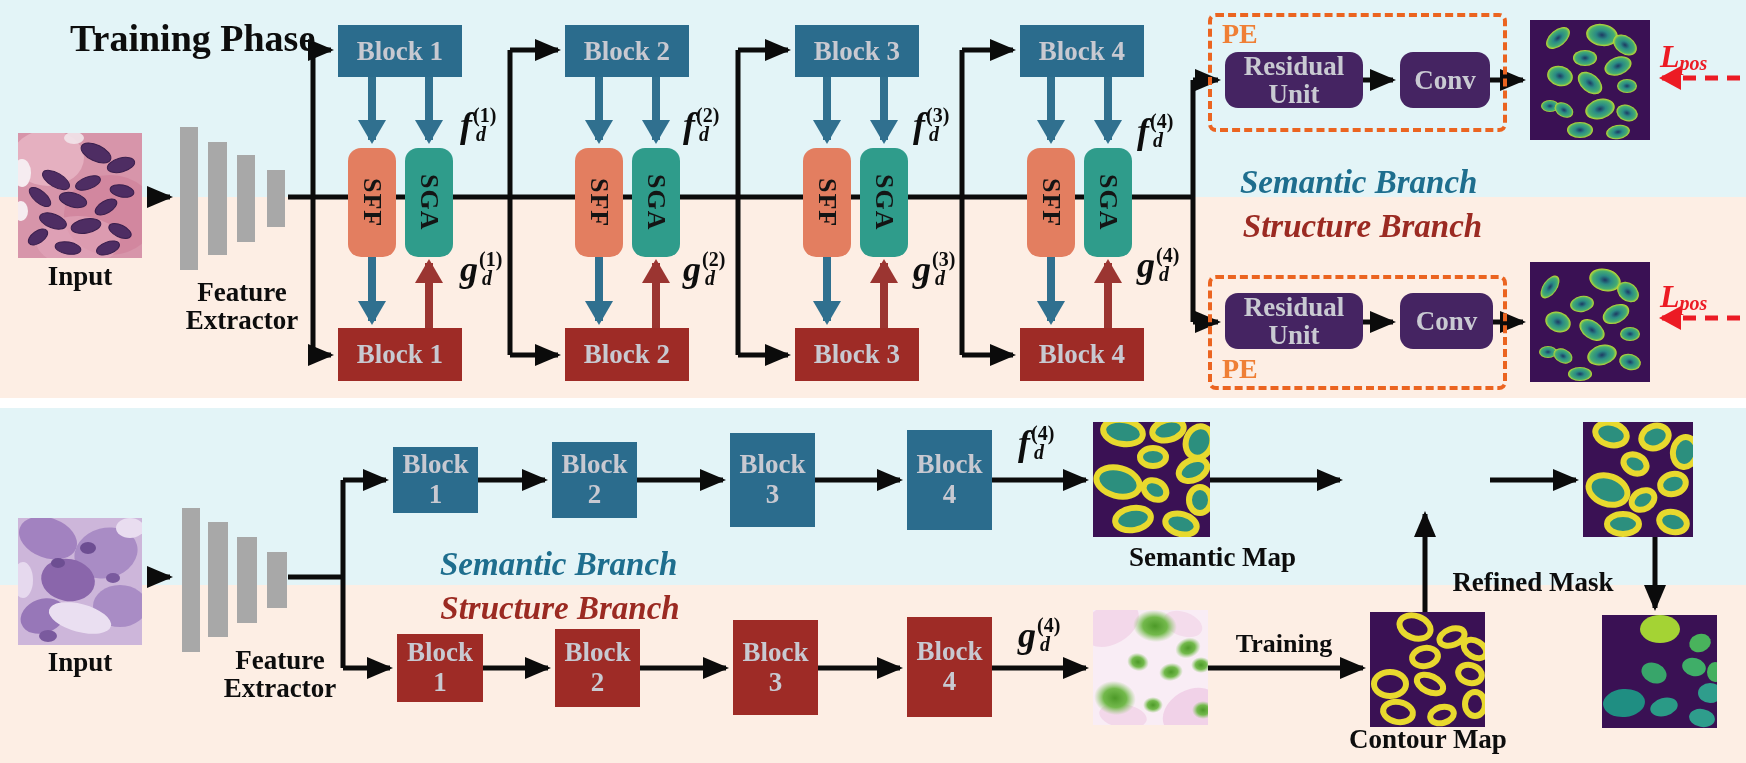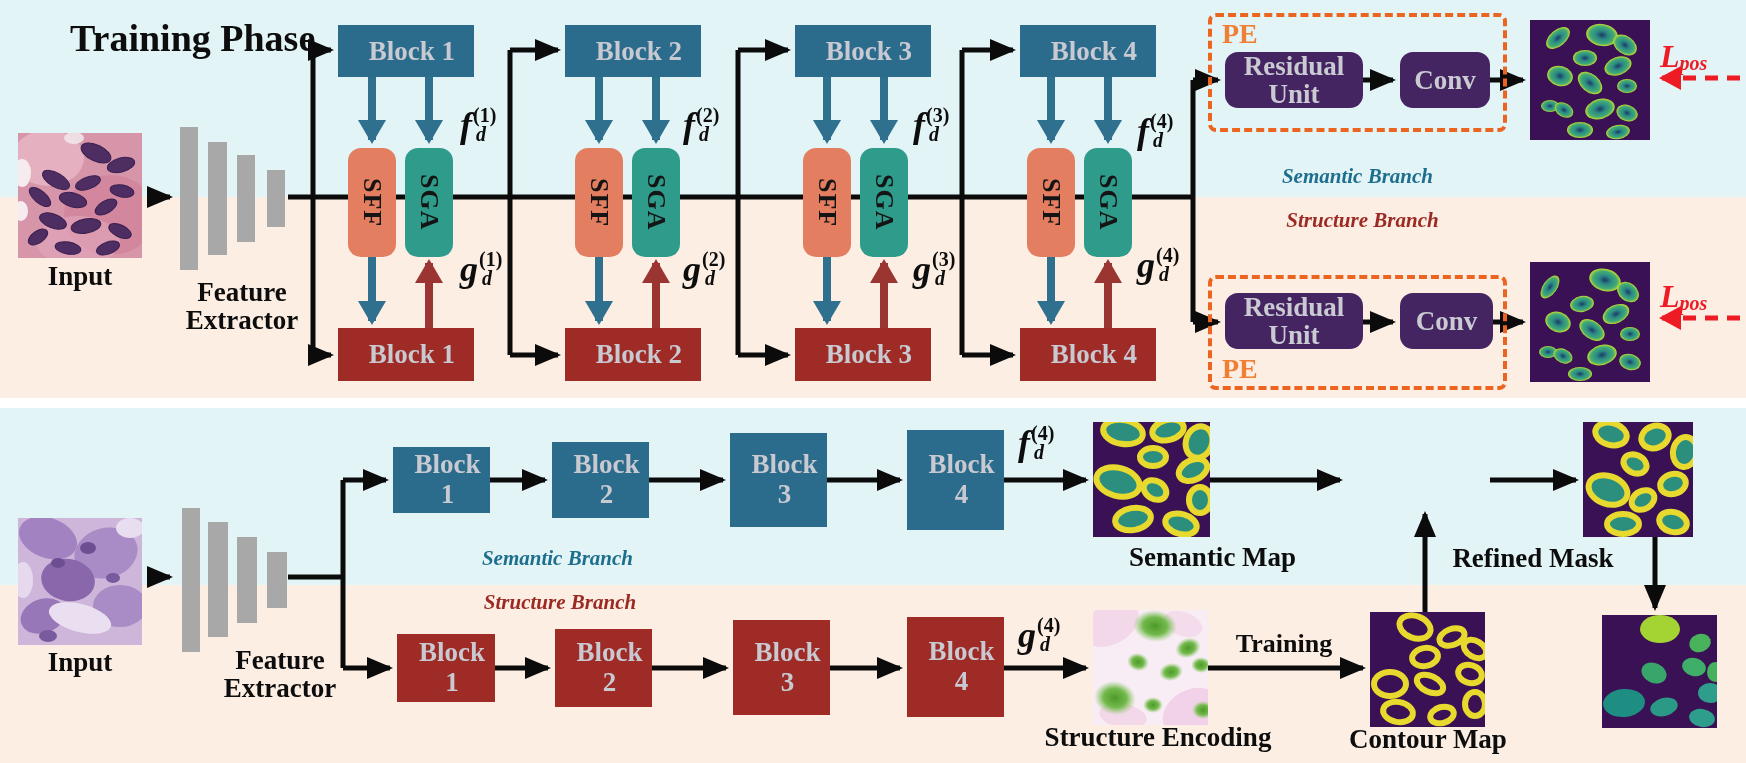--- a/index.html
+++ b/index.html
@@ -13,25 +13,25 @@
   html,body{margin:0;padding:0;background:#fff;}
   #canvas{position:relative;width:1746px;height:763px;overflow:hidden;background:#fff;
           font-family:"Liberation Serif",serif;}
   .band{position:absolute;left:0;width:1746px;}
   .band.cyan{background:var(--semantic-bg);}
   .band.peach{background:var(--structure-bg);}
   #overlay{position:absolute;left:0;top:0;z-index:1;}
   .el{position:absolute;z-index:2;}
   .title{font-weight:bold;font-size:38px;color:#0d0d0d;white-space:nowrap;}
   .cap{font-weight:bold;font-size:27px;color:#0d0d0d;text-align:center;line-height:1.05;}
-  .branch{font-weight:bold;font-style:italic;font-size:21px;text-align:center;white-space:nowrap;}
+  .branch{font-weight:bold;font-style:italic;font-size:33px;text-align:center;white-space:nowrap;}
   .branch.sem{color:var(--semantic-text);}
   .branch.str{color:var(--structure-text);}
   .block{display:flex;align-items:center;justify-content:center;color:#c8c9d1;
-         font-weight:bold;font-size:27px;text-align:center;padding-left:12px;}
+         font-weight:bold;font-size:27px;text-align:center;}
   .block.blue{background:var(--semantic-block);}
   .block.red{background:var(--structure-block);}
   .block.two{flex-direction:column;line-height:1.1;}
   .module{width:48px;height:109px;border-radius:13px;display:flex;align-items:center;justify-content:center;
           color:#141414;font-weight:bold;font-size:26px;letter-spacing:1px;
           writing-mode:vertical-rl;text-orientation:mixed;}
   .module.sff{background:var(--sff);}
   .module.sga{background:var(--sga);}
   .pbox{background:var(--purple-box);border-radius:13px;display:flex;align-items:center;justify-content:center;
         color:#c9cad2;font-weight:bold;font-size:27px;text-align:center;line-height:1.05;}
@@ -430,40 +430,39 @@
       <ellipse cx="72" cy="15" rx="14" ry="11" transform="rotate(-20 72 15)"></ellipse>
       <ellipse cx="102" cy="30" rx="12" ry="15" transform="rotate(10 102 30)"></ellipse>
       <ellipse cx="52" cy="42" rx="12" ry="9" transform="rotate(25 52 42)"></ellipse>
       <ellipse cx="90" cy="62" rx="13" ry="10" transform="rotate(-15 90 62)"></ellipse>
       <ellipse cx="25" cy="68" rx="20" ry="14" transform="rotate(20 25 68)"></ellipse>
       <ellipse cx="60" cy="78" rx="12" ry="9" transform="rotate(-30 60 78)"></ellipse>
       <ellipse cx="40" cy="102" rx="16" ry="10"></ellipse>
       <ellipse cx="90" cy="100" rx="14" ry="10" transform="rotate(15 90 100)"></ellipse>
     </g>
   </svg>
-  <div class="el cap" style="left:1448px;top:544px;width:170px;">Refined Mask</div>
+  <div class="el cap" style="left:1448px;top:568px;width:170px;">Refined Mask</div>
 
   <svg class="el imgbox" style="left:1093px;top:610px;" width="115" height="115" viewBox="0 0 115 115">
     <rect width="115" height="115" fill="#f9edf5"></rect>
     <ellipse cx="18" cy="14" rx="30" ry="20" fill="#f2d3e8" opacity="0.85" transform="rotate(-30 18 14)"></ellipse>
     <ellipse cx="98" cy="102" rx="30" ry="22" fill="#f0cde5" opacity="0.85" transform="rotate(-30 98 102)"></ellipse>
     <ellipse cx="90" cy="14" rx="20" ry="12" fill="#f4dcec" transform="rotate(20 90 14)"></ellipse>
     <ellipse cx="30" cy="106" rx="24" ry="12" fill="#f3d8ea" transform="rotate(10 30 106)"></ellipse>
     <g>
       <ellipse cx="62" cy="16" rx="22" ry="16" fill="url(#grn)" transform="rotate(5 62 16)"></ellipse>
       <ellipse cx="95" cy="38" rx="13" ry="10" fill="url(#grn)" transform="rotate(-20 95 38)"></ellipse>
       <ellipse cx="108" cy="55" rx="10" ry="8" fill="url(#grn)"></ellipse>
       <ellipse cx="45" cy="52" rx="11" ry="9" fill="url(#grn)" transform="rotate(15 45 52)"></ellipse>
       <ellipse cx="78" cy="62" rx="12" ry="9" fill="url(#grn)" transform="rotate(-10 78 62)"></ellipse>
       <ellipse cx="22" cy="88" rx="21" ry="17" fill="url(#grn)" transform="rotate(10 22 88)"></ellipse>
       <ellipse cx="60" cy="95" rx="10" ry="8" fill="url(#grn)"></ellipse>
       <ellipse cx="110" cy="100" rx="11" ry="9" fill="url(#grn)"></ellipse>
     </g>
   </svg>
-  <div class="el cap" style="left:1033px;top:723px;width:250px;">Structure Encoding</div>
 
   <div class="el cap" style="left:1218px;top:630px;width:132px;font-size:26px;">Training</div>
 
   <svg class="el imgbox" style="left:1370px;top:612px;" width="115" height="115" viewBox="0 0 115 115">
     <rect width="115" height="115" fill="#3a1154"></rect>
     <g fill="none" stroke="#e8d92e" stroke-width="6">
       <ellipse cx="45" cy="15" rx="16" ry="11" transform="rotate(20 45 15)"></ellipse>
       <ellipse cx="82" cy="25" rx="13" ry="8" transform="rotate(-20 82 25)"></ellipse>
       <ellipse cx="105" cy="37" rx="12" ry="8" transform="rotate(30 105 37)"></ellipse>
       <ellipse cx="55" cy="45" rx="13" ry="9" transform="rotate(-10 55 45)"></ellipse>

